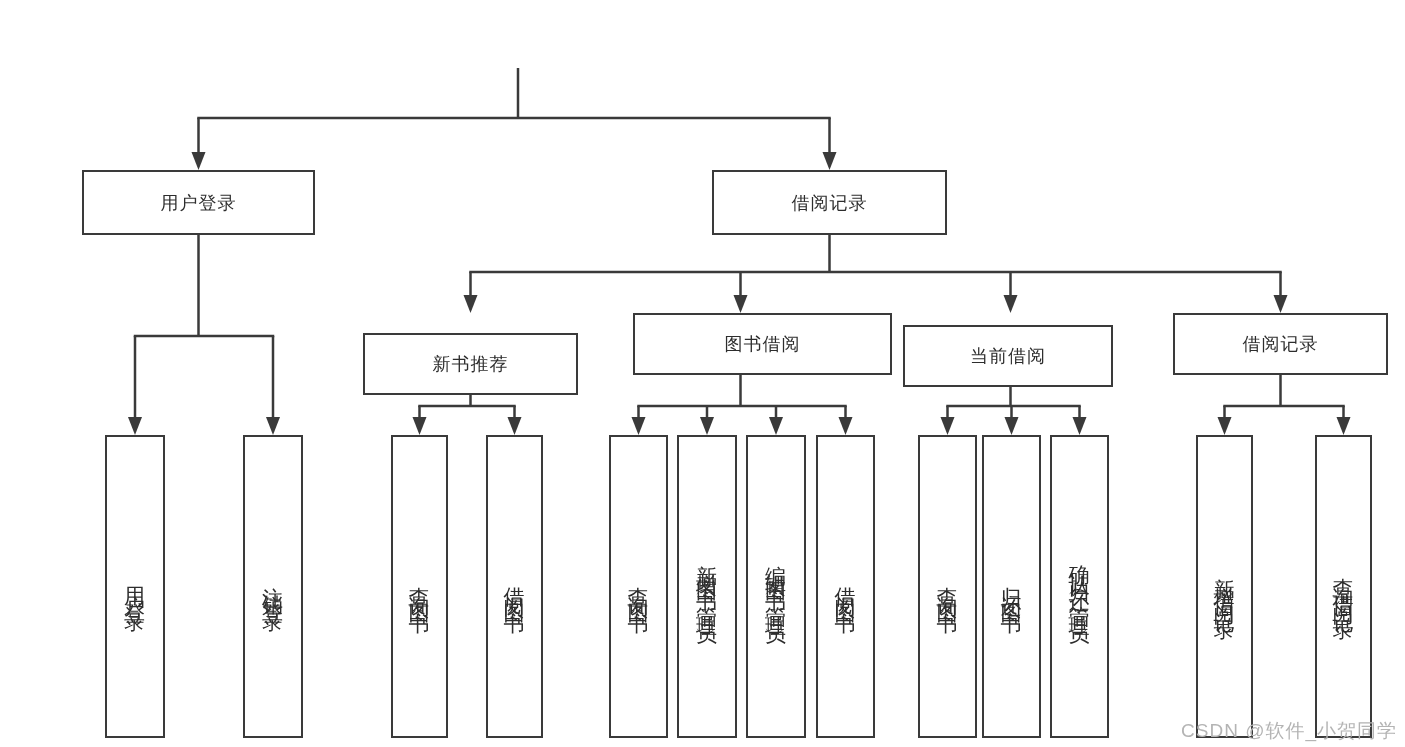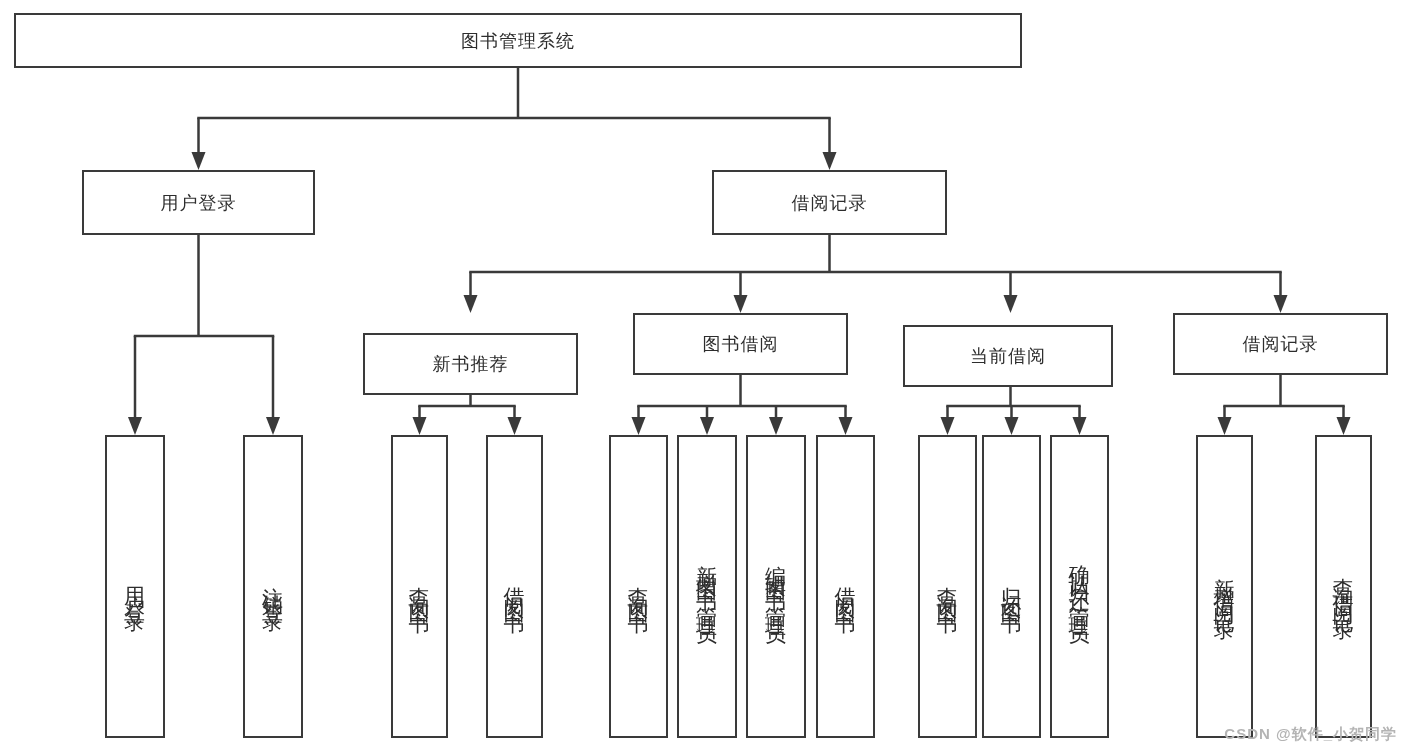--- a/index.html
+++ b/index.html
@@ -32,26 +32,25 @@
   .leaf{
     writing-mode:vertical-rl;
     text-orientation:mixed;
     font-size:21px;
     letter-spacing:8.5px;
     line-height:1;
   }
   .watermark{
     position:absolute;
     right:8px;bottom:3px;
-    font-size:15px;
+    font-size:19px;
     color:var(--watermark);
     letter-spacing:1px;
     z-index:3;
     pointer-events:none;
-    font-weight:bold;
   }
 </style>
 </head>
 <body>
 
 <div id="canvas">
 
   <svg id="connectors" width="1405" height="747" viewBox="0 0 1405 747">
 
     <line x1="518" y1="68" x2="518" y2="118"></line>
@@ -107,27 +106,26 @@
     <polygon points="1072.5,417 1086.5,417 1079.5,435"></polygon>
 
     <line x1="1280.5" y1="375" x2="1280.5" y2="406"></line>
     <line x1="1223.25" y1="406" x2="1344.75" y2="406"></line>
     <line x1="1224.5" y1="406" x2="1224.5" y2="417"></line>
     <line x1="1343.5" y1="406" x2="1343.5" y2="417"></line>
     <polygon points="1217.5,417 1231.5,417 1224.5,435"></polygon>
     <polygon points="1336.5,417 1350.5,417 1343.5,435"></polygon>
   </svg>
 
-  <div class="box hbox" style="left:14px;top:13px;width:1008px;height:55px;">图书管理系统</div>
 
   <div class="box hbox" style="left:82px;top:170px;width:233px;height:65px;">用户登录</div>
   <div class="box hbox" style="left:712px;top:170px;width:235px;height:65px;">借阅记录</div>
 
   <div class="box hbox" style="left:363px;top:313px;width:215px;height:62px;margin-top:20px;">新书推荐</div>
-  <div class="box hbox" style="left:633px;top:313px;width:215px;height:62px;">图书借阅</div>
+  <div class="box hbox" style="left:633px;top:313px;width:259px;height:62px;">图书借阅</div>
   <div class="box hbox" style="left:903px;top:325px;width:210px;height:62px;">当前借阅</div>
   <div class="box hbox" style="left:1173px;top:313px;width:215px;height:62px;">借阅记录</div>
 
   <div class="box leaf" style="left:105px;top:435px;width:60px;height:303px;">用户登录</div>
   <div class="box leaf" style="left:243px;top:435px;width:60px;height:303px;">注销登录</div>
 
   <div class="box leaf" style="left:391px;top:435px;width:57px;height:303px;">查询图书</div>
   <div class="box leaf" style="left:486px;top:435px;width:57px;height:303px;">借阅图书</div>
 
   <div class="box leaf" style="left:609px;top:435px;width:59px;height:303px;">查询图书</div>

